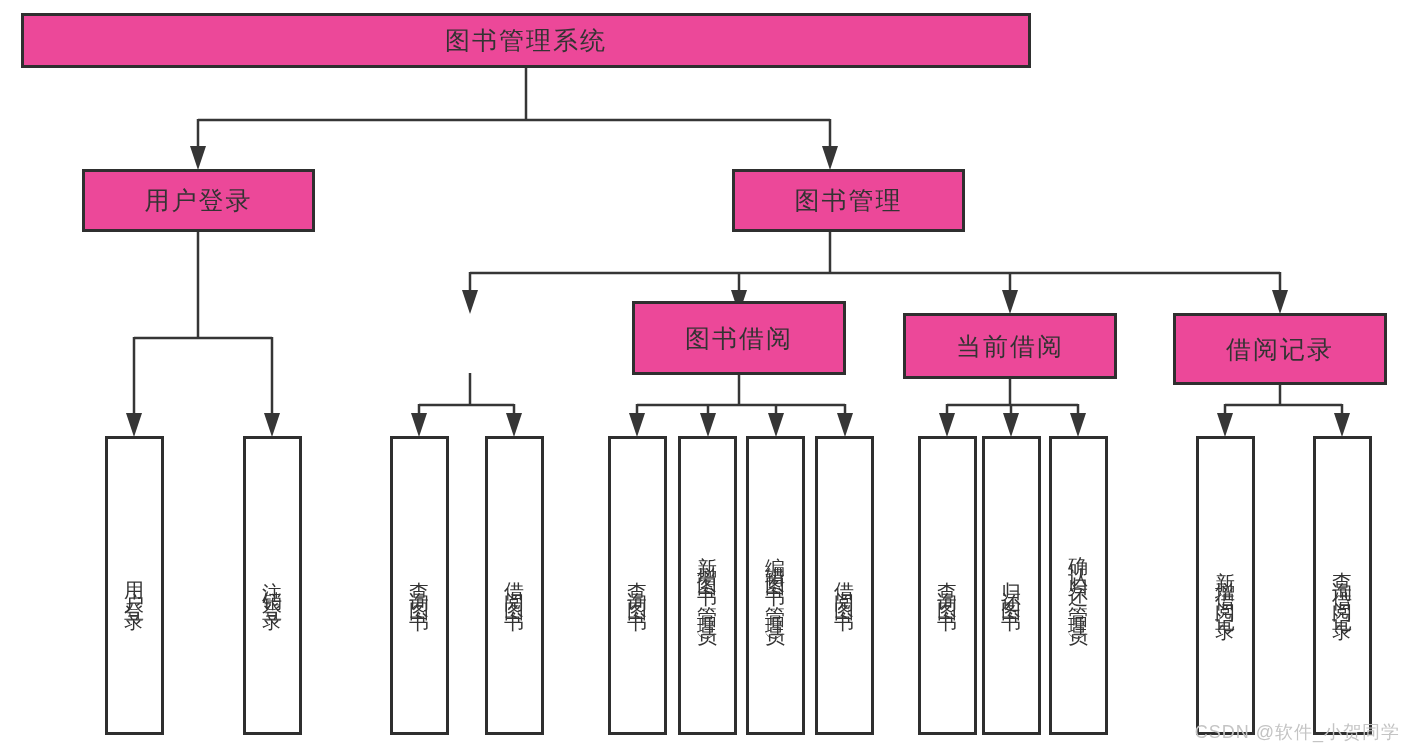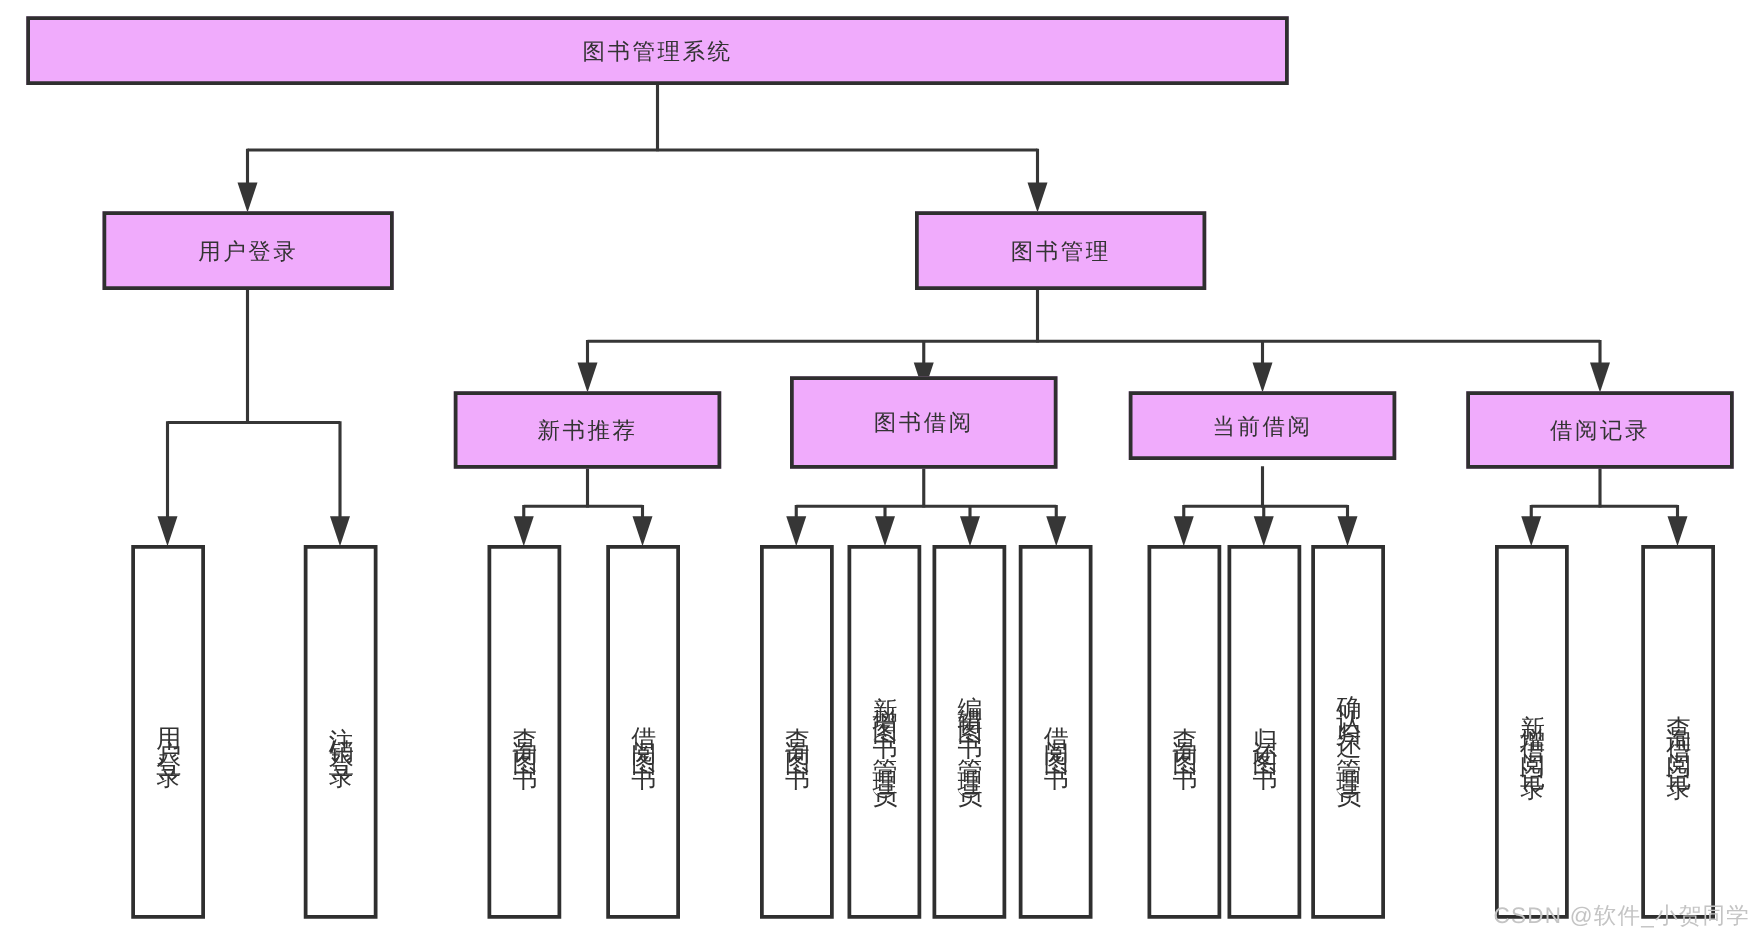--- a/index.html
+++ b/index.html
@@ -14,25 +14,25 @@
   #wires {
     position: absolute;
     left: 0; top: 0;
     width: 1405px; height: 747px;
     z-index: 1;
   }
   .hnode {
     position: absolute;
     box-sizing: border-box;
     border: 3px solid #2f2f2f;
-    background: #f0abfc;
+    background: #ec4899;
     display: flex;
     align-items: center;
     justify-content: center;
-    font-size: 18px;
+    font-size: 25px;
     color: #333333;
     letter-spacing: 2px;
     z-index: 2;
     text-align: right;
   }
   .vnode {
     position: absolute;
     box-sizing: border-box;
     border: 3px solid #2f2f2f;
     background: #ffffff;
@@ -135,30 +135,27 @@
     <span>图书管理系统</span>
   </div>
 
   <div class="hnode" style="left:82px; top:169px; width:233px; height:63px;">
     <span>用户登录</span>
   </div>
   <div class="hnode" style="left:712px; top:169px; width:233px; height:63px;margin-left:20px;">
     <span>图书管理</span>
   </div>
 
-  <div class="hnode" style="left:363px; top:313px; width:214px; height:62px;">
-    <span>新书推荐</span>
-  </div>
   <div class="hnode" style="left:632px; top:301px; width:214px; height:74px;">
     <span>图书借阅</span>
   </div>
-  <div class="hnode" style="left:903px; top:313px; width:214px; height:55px;">
+  <div class="hnode" style="left:903px; top:313px; width:214px; height:66px;">
     <span>当前借阅</span>
   </div>
-  <div class="hnode" style="left:1173px; top:313px; width:214px; height:62px;">
+  <div class="hnode" style="left:1173px; top:313px; width:214px; height:72px;">
     <span>借阅记录</span>
   </div>
 
   <div class="vnode" style="left:105px; top:436px; width:59px; height:299px;">
     <span class="vtext">用户登录</span>
   </div>
   <div class="vnode" style="left:243px; top:436px; width:59px; height:299px;">
     <span class="vtext">注销登录</span>
   </div>
 

